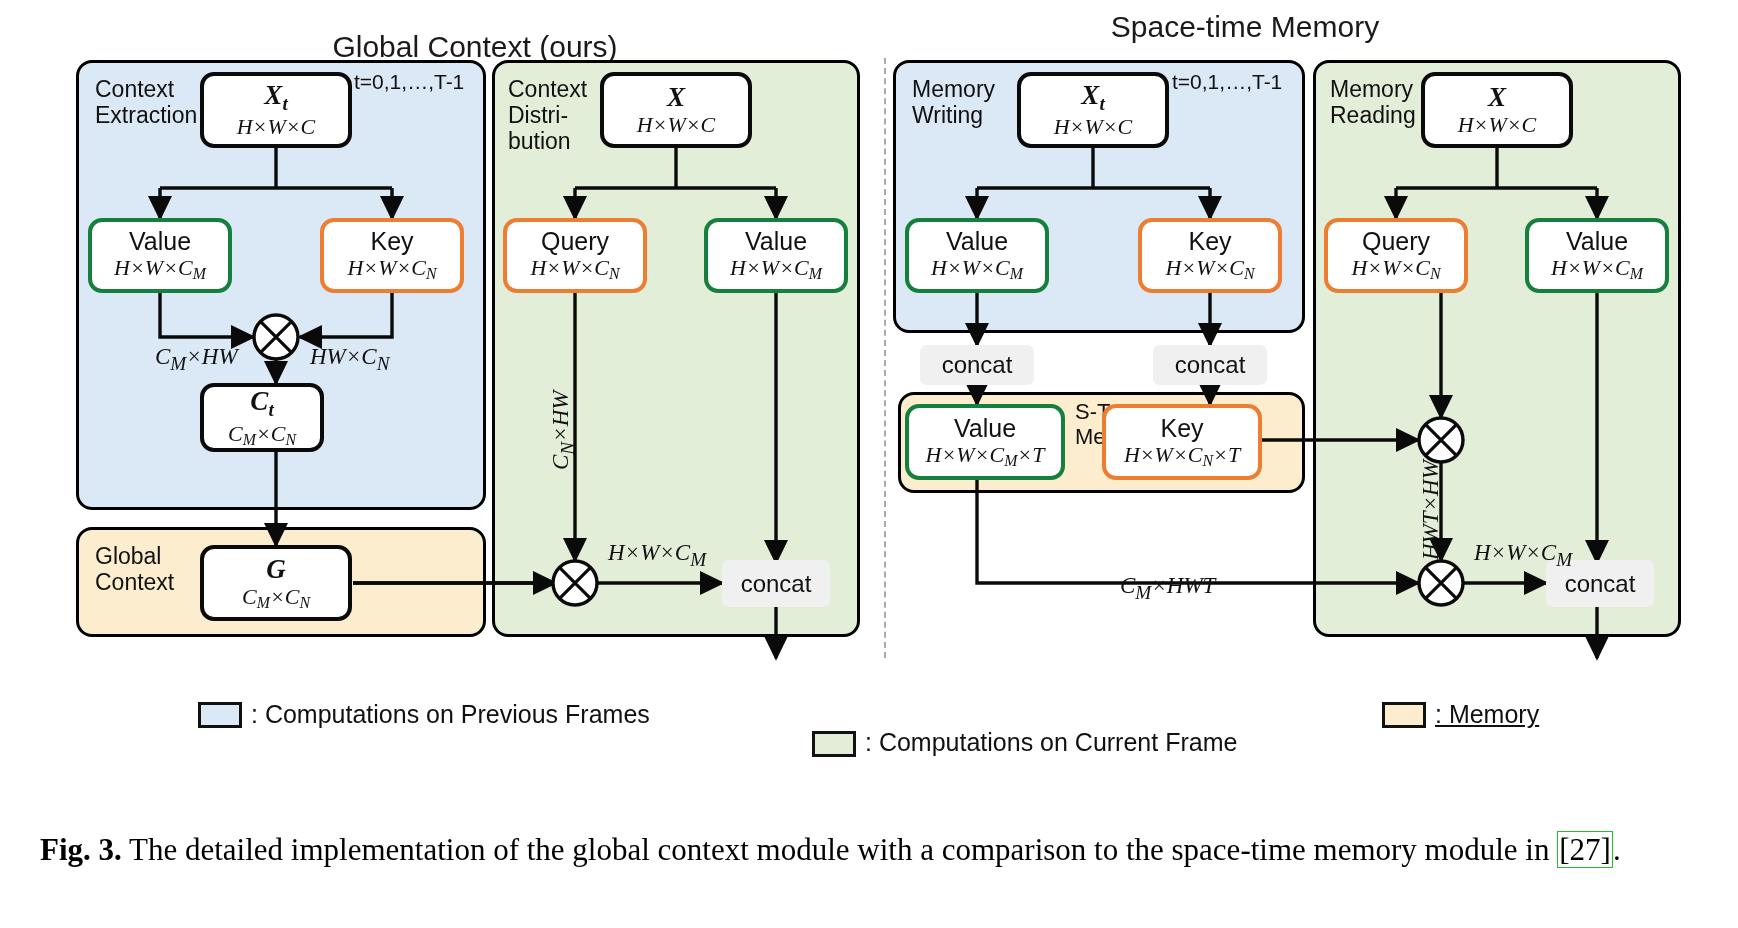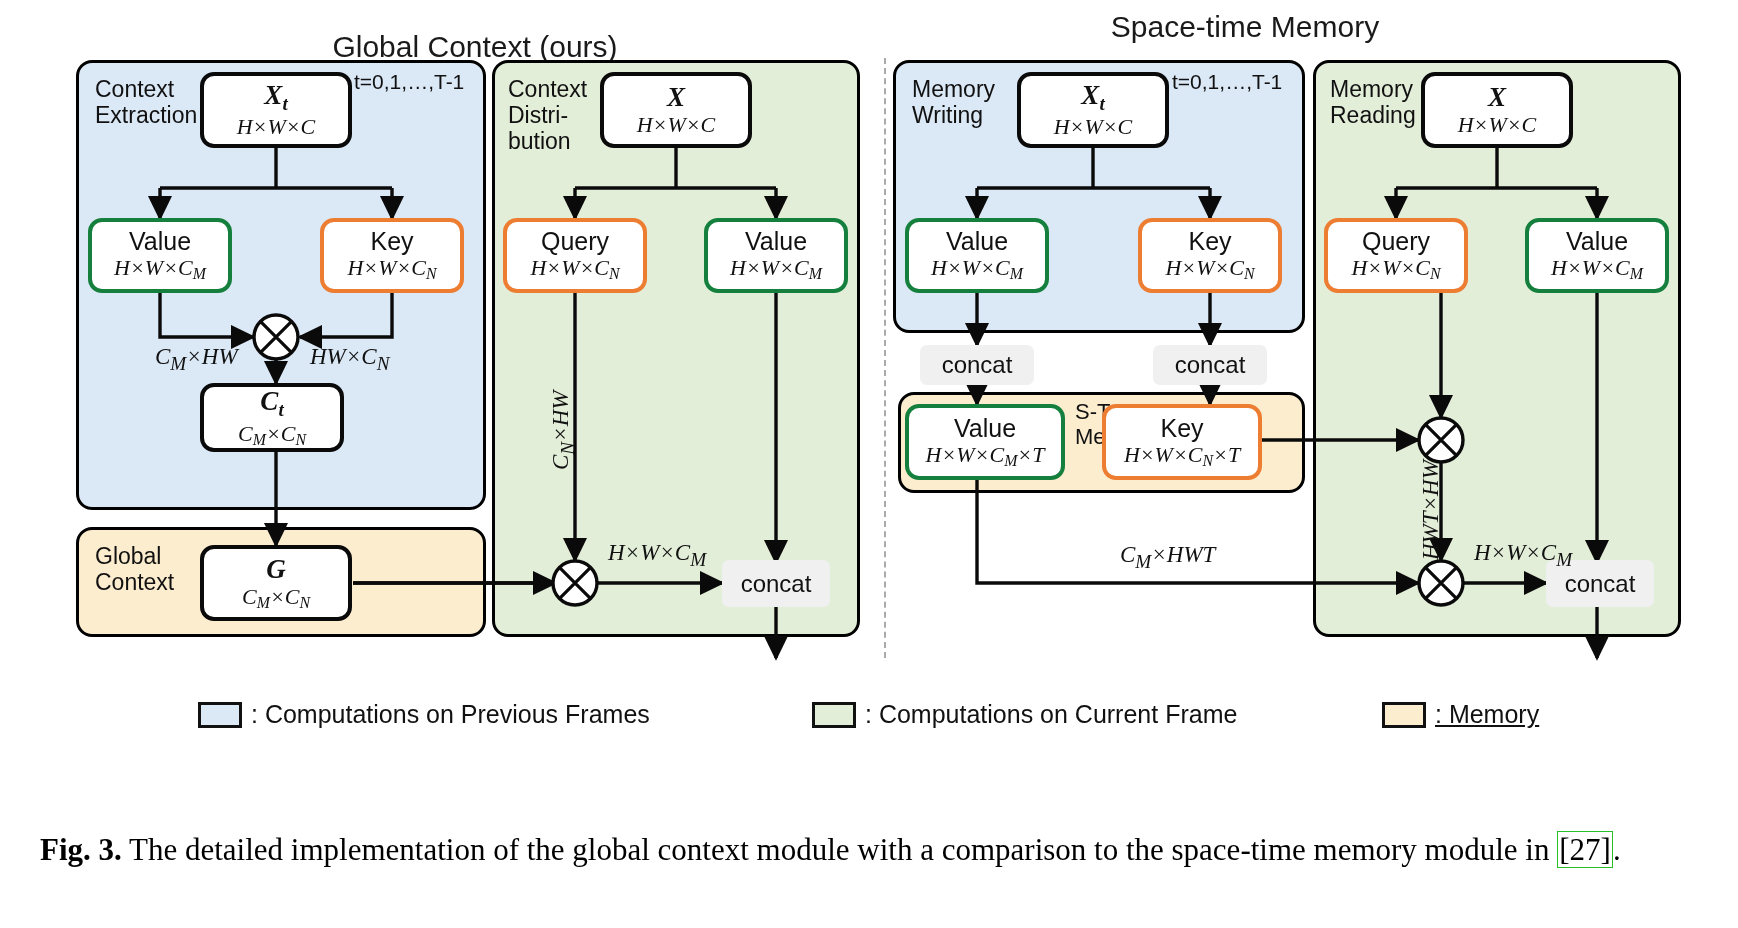--- a/index.html
+++ b/index.html
@@ -289,21 +289,21 @@
     <span class="n-sub">H×W×C</span>
   </div>
   <div class="node blue" style="left:88px; top:218px; width:144px; height:75px;">
     <span class="n-title">Value</span>
     <span class="n-sub">H×W×C<sub>M</sub></span>
   </div>
   <div class="node orange" style="left:320px; top:218px; width:144px; height:75px;">
     <span class="n-title">Key</span>
     <span class="n-sub">H×W×C<sub>N</sub></span>
   </div>
-  <div class="node black" style="left:200px; top:383px; width:144px; height:69px;">
+  <div class="node black" style="left:200px; top:383px; width:124px; height:69px;">
     <span class="n-title mathvar"><span>C</span><span class="sb" style="font-size:0.7em;vertical-align:-0.3em;">t</span></span>
     <span class="n-sub">C<sub>M</sub>×C<sub>N</sub></span>
   </div>
   <div class="node black" style="left:200px; top:545px; width:152px; height:76px;">
     <span class="n-title mathvar">G</span>
     <span class="n-sub">C<sub>M</sub>×C<sub>N</sub></span>
   </div>
 
   <div class="node black" style="left:600px; top:72px; width:152px; height:76px;">
     <span class="n-title mathvar">X</span>
@@ -355,29 +355,29 @@
 
   <div class="pill" style="left:722px; top:560px; width:108px; height:47px;">concat</div>
   <div class="pill" style="left:920px; top:345px; width:114px; height:40px;">concat</div>
   <div class="pill" style="left:1153px; top:345px; width:114px; height:40px;">concat</div>
   <div class="pill" style="left:1546px; top:560px; width:108px; height:47px;">concat</div>
 
   <div class="elabel" style="left:155px; top:344px;">C<sub>M</sub>×HW</div>
   <div class="elabel" style="left:310px; top:344px;">HW×C<sub>N</sub></div>
   <div class="elabel vert" style="left:548px; top:470px;">C<sub>N</sub>×HW</div>
   <div class="elabel" style="left:608px; top:540px;">H×W×C<sub>M</sub></div>
-  <div class="elabel" style="left:1120px; top:542px;">C<sub>M</sub>×HWT</div>
+  <div class="elabel" style="left:1120px; top:573px;">C<sub>M</sub>×HWT</div>
   <div class="elabel vert" style="left:1418px; top:560px;">HWT×HW</div>
   <div class="elabel" style="left:1474px; top:540px;">H×W×C<sub>M</sub></div>
 
   <div class="legend-item" style="left:198px; top:700px;">
     <span class="swatch" style="background:#dbe8f6;"></span>
     <span>: Computations on Previous Frames</span>
   </div>
-  <div class="legend-item" style="left:812px; top:700px;">
+  <div class="legend-item" style="left:812px; top:728px;align-items:flex-end;">
     <span class="swatch" style="background:#e3eed9;"></span>
     <span>: Computations on Current Frame</span>
   </div>
   <div class="legend-item" style="left:1382px; top:700px;text-decoration:underline;">
     <span class="swatch" style="background:#fdedcf;"></span>
     <span>: Memory</span>
   </div>
 
   <div class="caption">
     <b>Fig. 3.</b>

